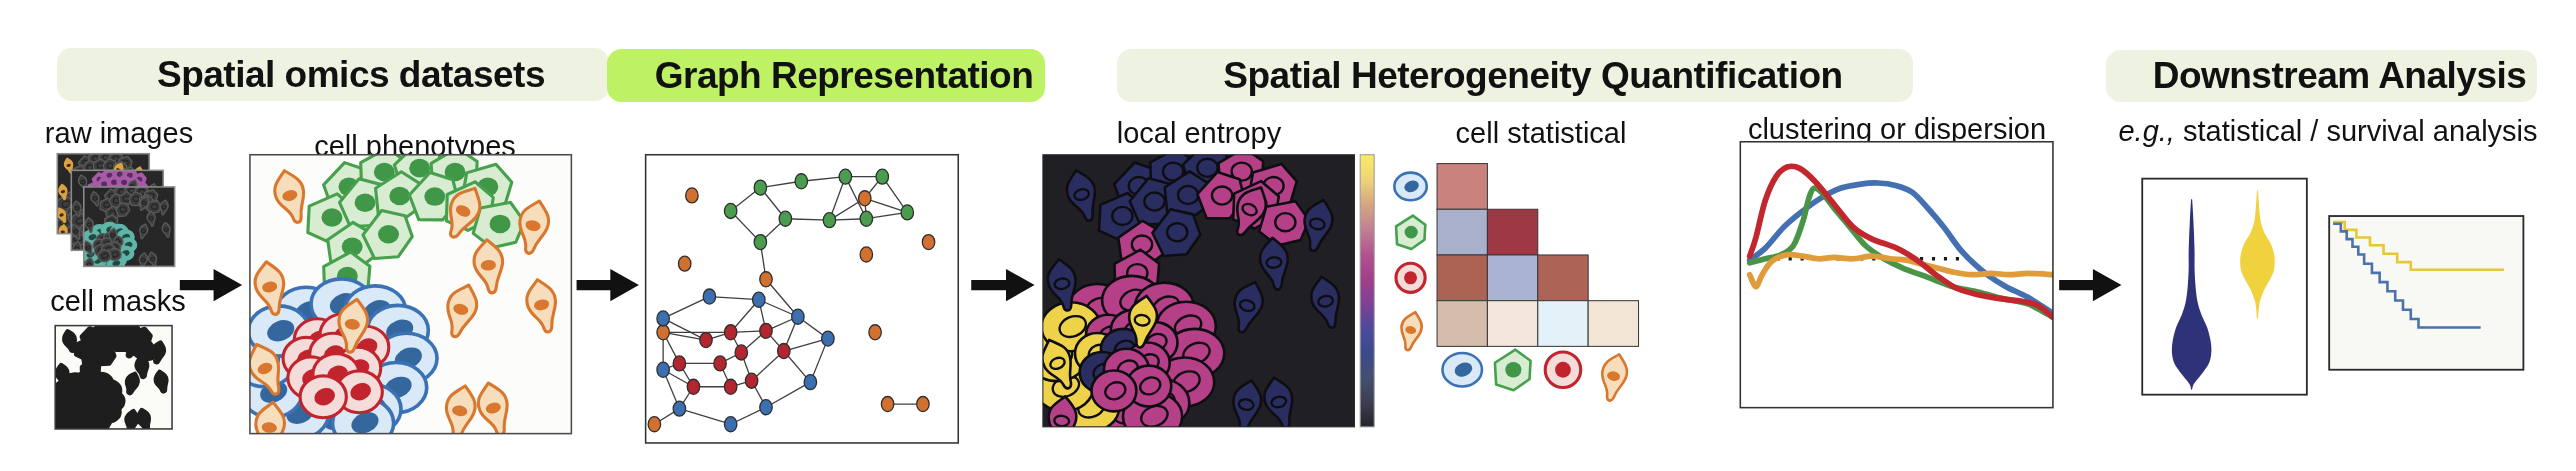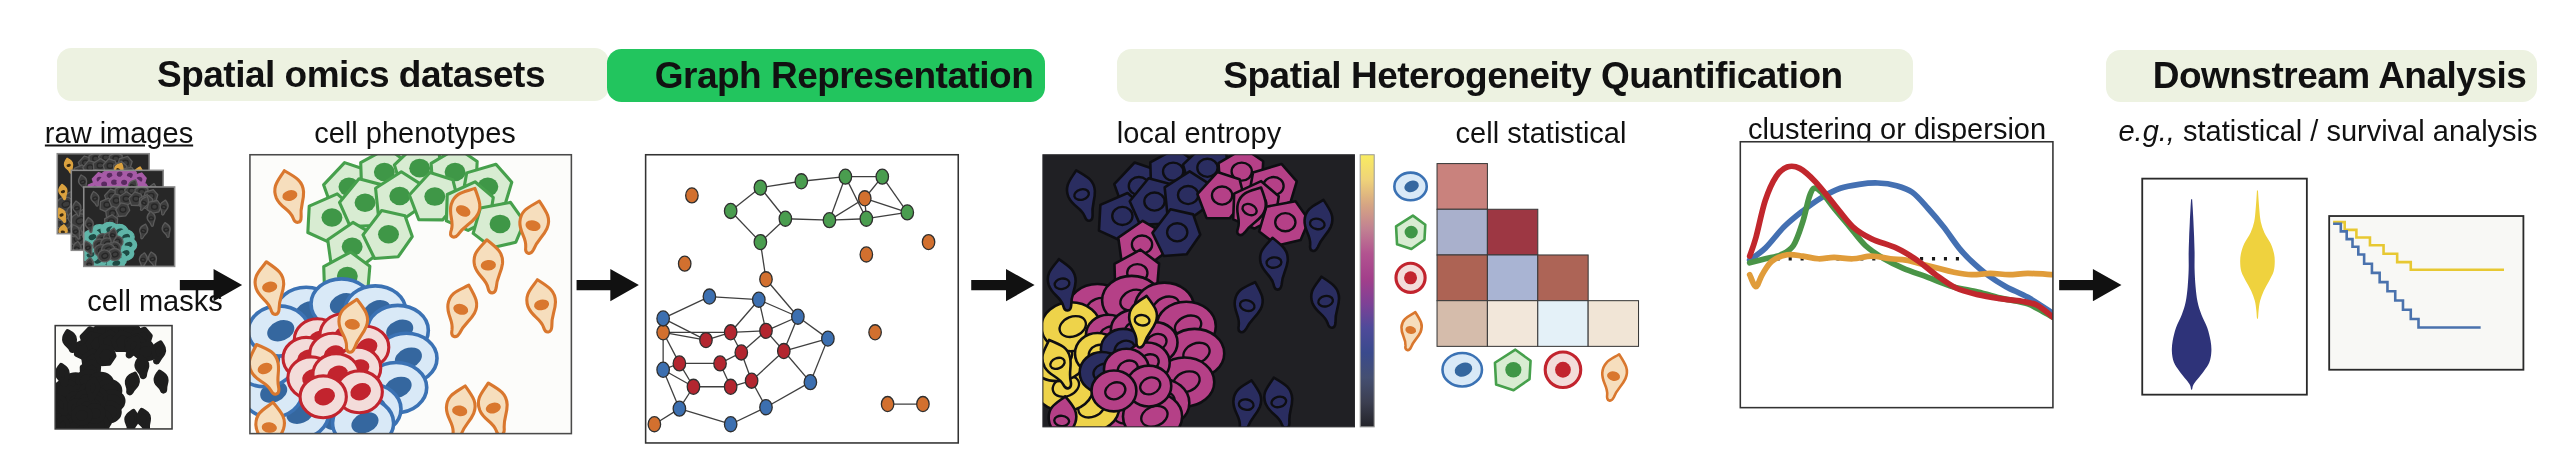--- a/index.html
+++ b/index.html
@@ -5,37 +5,37 @@
   html,body{margin:0;padding:0;background:#ffffff;}
   .figure{position:relative;width:2576px;height:471px;background:#ffffff;
           font-family:"Liberation Sans",sans-serif;color:#111;overflow:hidden;}
   .pill{position:absolute;border-radius:14.5px;display:flex;align-items:center;justify-content:center;
         font-weight:bold;font-size:37px;letter-spacing:-0.5px;white-space:nowrap;padding-left:36px;}
   #pill-datasets{left:57px;top:48px;width:516px;height:53px;}
   #pill-graph{left:607px;top:49px;width:402px;height:53px;}
   #pill-het{left:1117px;top:49px;width:760px;height:53px;}
   #pill-down{left:2106px;top:50px;width:395px;height:52px;}
   .lbl{position:absolute;transform:translate(-50%,-50%);font-size:29px;white-space:nowrap;}
-  #lbl-raw{left:119px;top:133px;text-decoration:underline;}
-  #lbl-phen{left:415px;top:133px;}
-  #lbl-masks{left:118px;top:301px;margin-left:37px;}
+  #lbl-raw{left:119px;top:133px;}
+  #lbl-phen{left:415px;top:146px;}
+  #lbl-masks{left:118px;top:301px;}
   #lbl-entropy{left:1199px;top:133px;}
   #lbl-inter{left:1541px;top:133px;}
   #lbl-clust{left:1897px;top:129px;}
   #lbl-sub{left:2328px;top:131px;}
   #art{position:absolute;left:0;top:0;}
 </style>
 </head>
 <body>
 
 <div class="figure">
   <div class="pill" id="pill-datasets" style="background: rgb(237, 242, 225);">
     <span>Spatial omics datasets</span>
   </div>
-  <div class="pill" id="pill-graph" style="background: #22c55e;">
+  <div class="pill" id="pill-graph" style="background: #bef264;">
     <span>Graph Representation</span>
   </div>
   <div class="pill" id="pill-het" style="background: rgb(237, 242, 225);">
     <span>Spatial Heterogeneity Quantification</span>
   </div>
   <div class="pill" id="pill-down" style="background: rgb(237, 242, 225);">
     <span>Downstream Analysis</span>
   </div>
 
   <div class="lbl" id="lbl-raw">raw images</div>

